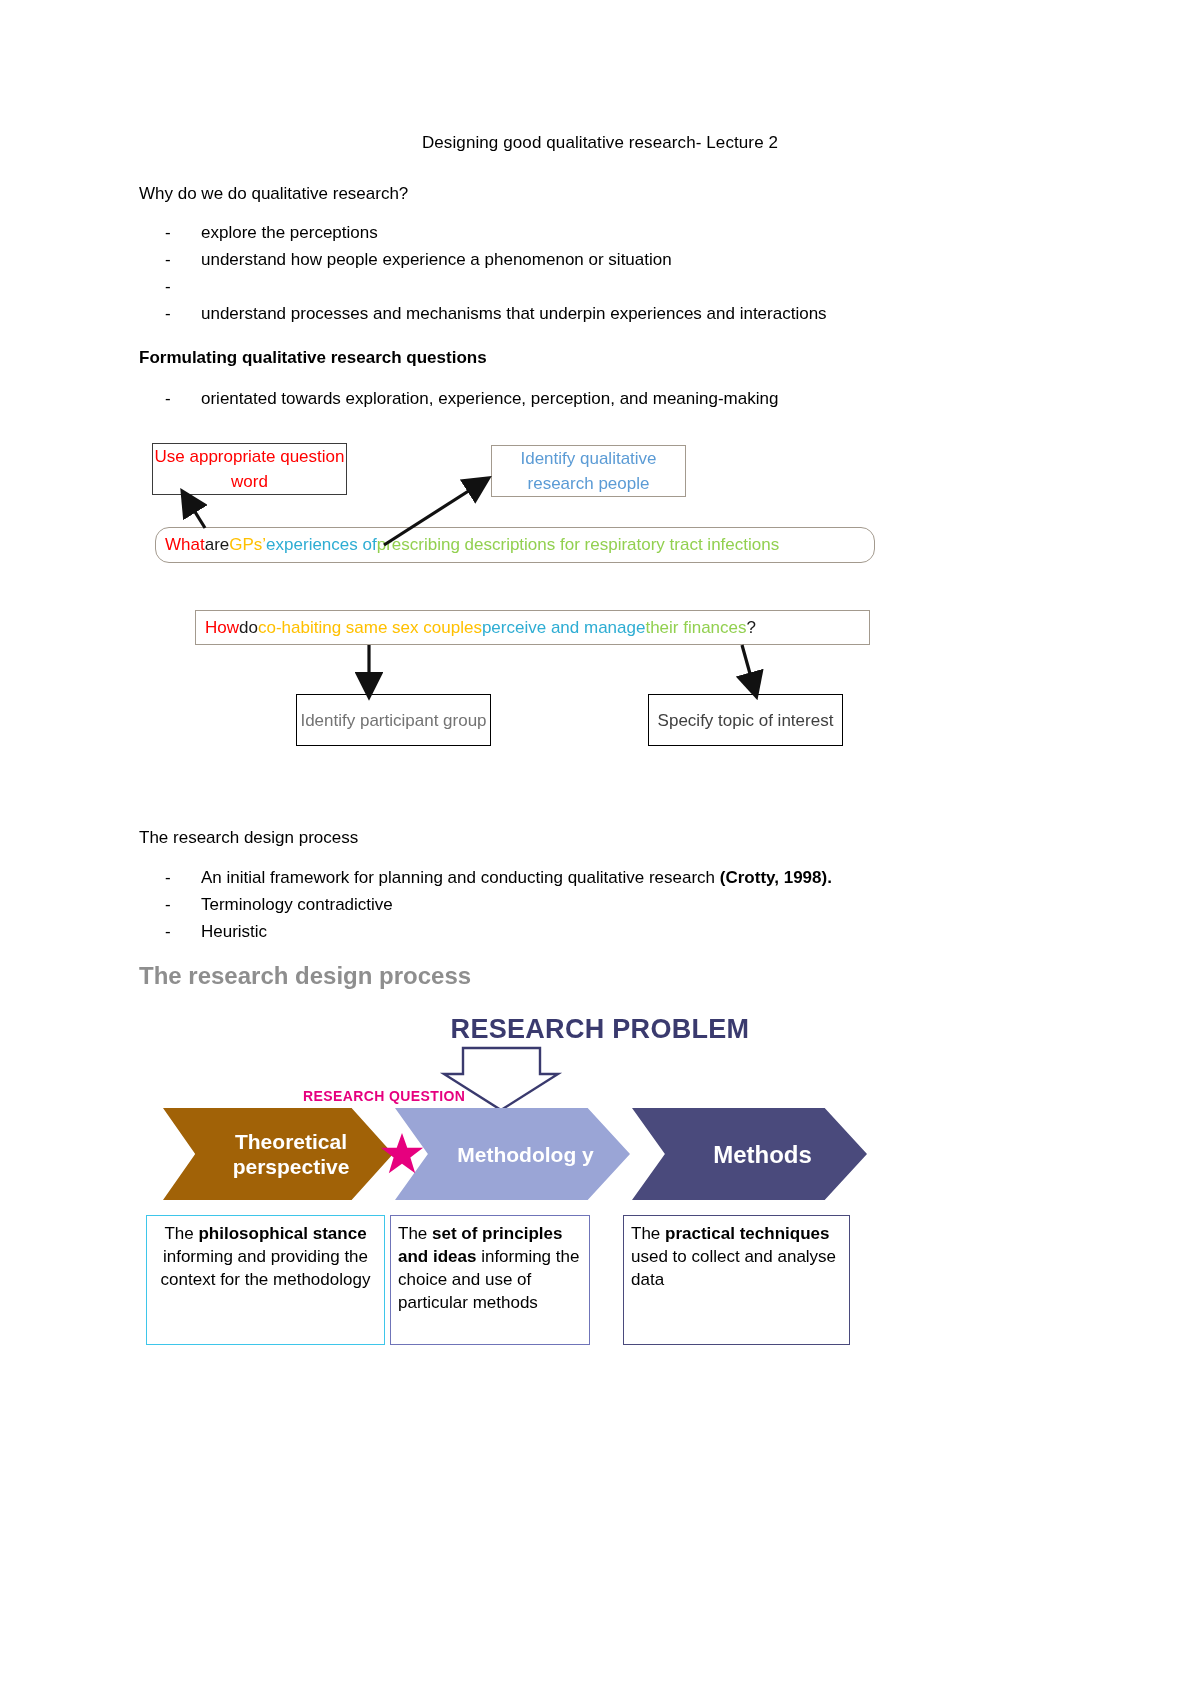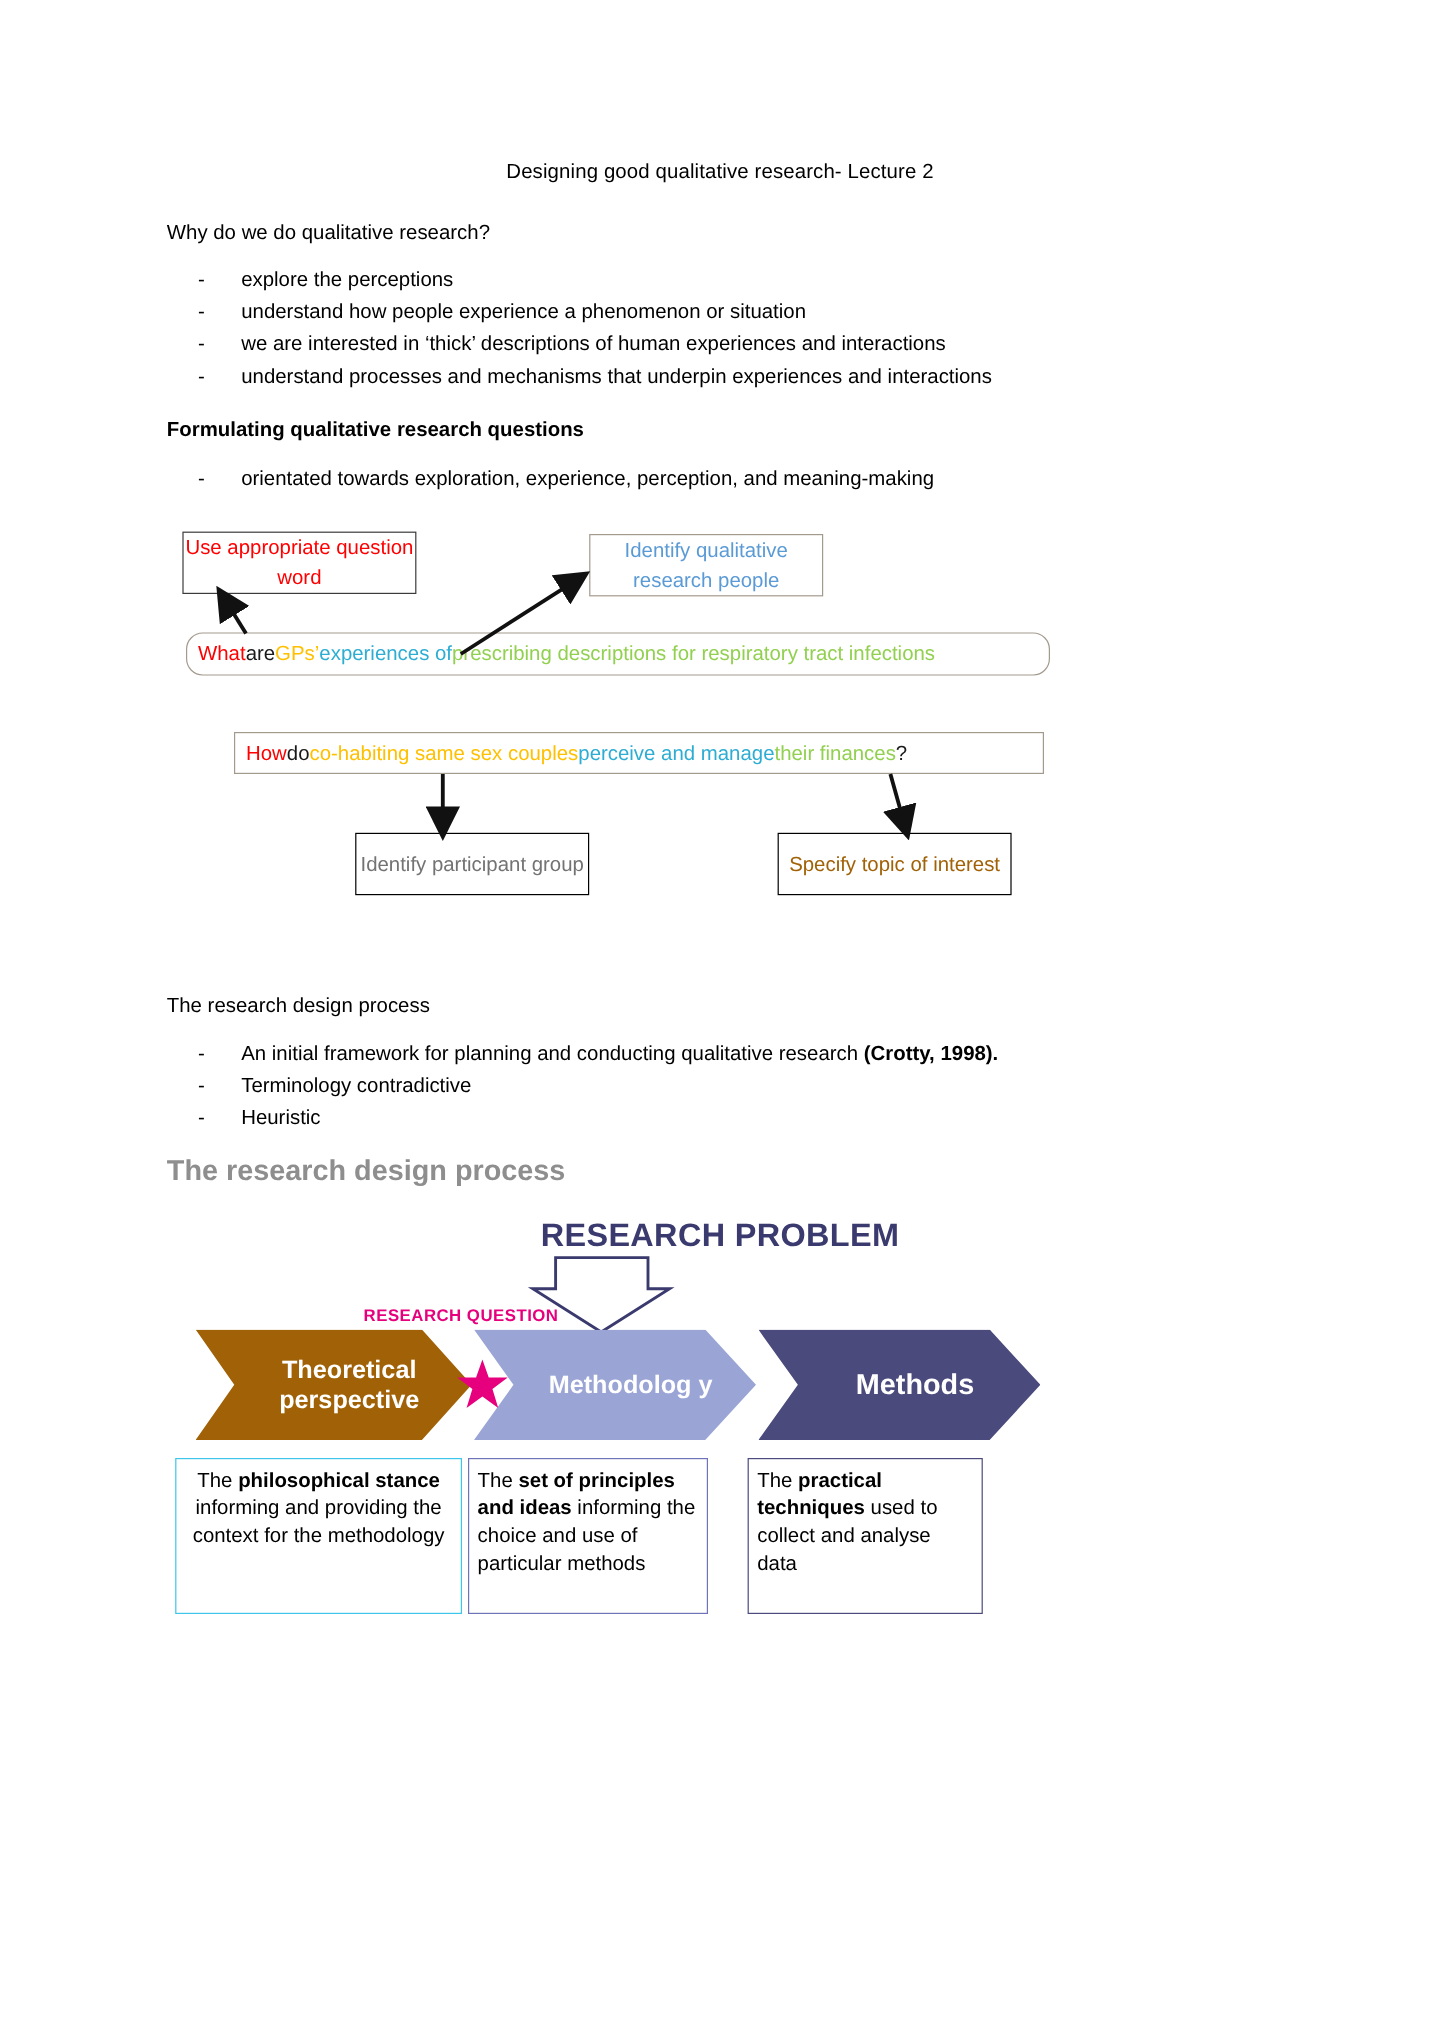--- a/index.html
+++ b/index.html
@@ -51,21 +51,21 @@
     font-size:17px;white-space:nowrap;padding-left:9px;
   }
   .sent1{left:155px;top:527px;width:720px;height:36px;border-radius:14px;}
   .sent2{left:195px;top:610px;width:675px;height:35px;}
   .box-participant{
     left:296px;top:694px;width:195px;height:52px;
     border:1.6px solid #000;color:#737373;
   }
   .box-topic{
     left:648px;top:694px;width:195px;height:52px;
-    border:1.6px solid #000;color:#a16207;
+    border:1.6px solid #000;color:#404040;
   }
   .c-red{color:#ff0000;}
   .c-black{color:#1a1a1a;}
   .c-yellow{color:#ffc000;}
   .c-blue{color:#2eadd3;}
   .c-green{color:#92d050;}
 
   .arrow-svg{position:absolute;left:0;top:0;width:1200px;height:1698px;pointer-events:none;}
 
   
@@ -98,21 +98,21 @@
   .chev3 span{font-size:24px;}
 
   .star{position:absolute;left:380px;top:1132px;width:44px;height:44px;z-index:5;}
 
   .desc{
     position:absolute;box-sizing:border-box;top:1215px;height:130px;
     font-size:17px;line-height:23px;padding:6px 7px 0 7px;background:#fff;
   }
   .desc1{left:146px;width:239px;border:1.3px solid #3ec6ea;text-align:center;}
   .desc2{left:390px;width:200px;border:1.3px solid #6f74b8;}
-  .desc3{left:623px;width:196px;border:1.6px solid #4a4a7c;}
+  .desc3{left:623px;width:227px;border:1.6px solid #4a4a7c;}
   .desc b{font-weight:bold;}
 </style>
 </head>
 <body>
 
 <div class="page">
 
   <div class="doc-title">Designing good qualitative research- Lecture 2</div>
 
   <div class="para q-heading">Why do we do qualitative research?</div>
@@ -121,21 +121,20 @@
     <div class="row">
         <span class="dash">-</span>
         <span>explore the perceptions</span>
       </div>
     <div class="row">
         <span class="dash">-</span>
         <span>understand how people experience a phenomenon or situation</span>
       </div>
     <div class="row">
         <span class="dash">-</span>
-        <span>we are interested in ‘thick’ descriptions of human experiences and interactions</span>
       </div>
     <div class="row">
         <span class="dash">-</span>
         <span>understand processes and mechanisms that underpin experiences and interactions</span>
       </div>
   </div>
 
   <div class="para f-heading">Formulating qualitative research questions</div>
 
   <div class="bullets b2">

